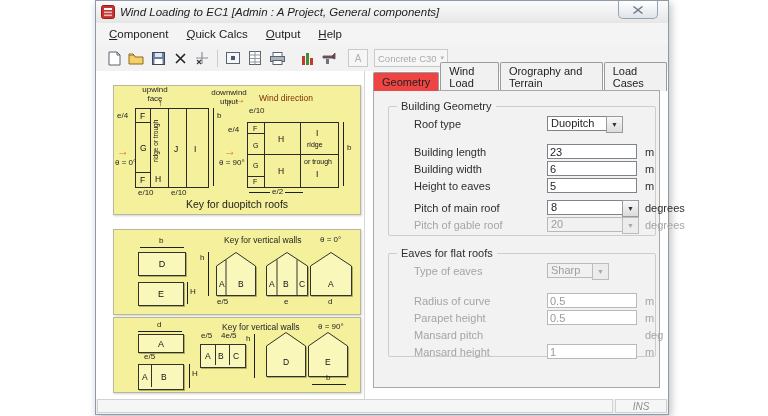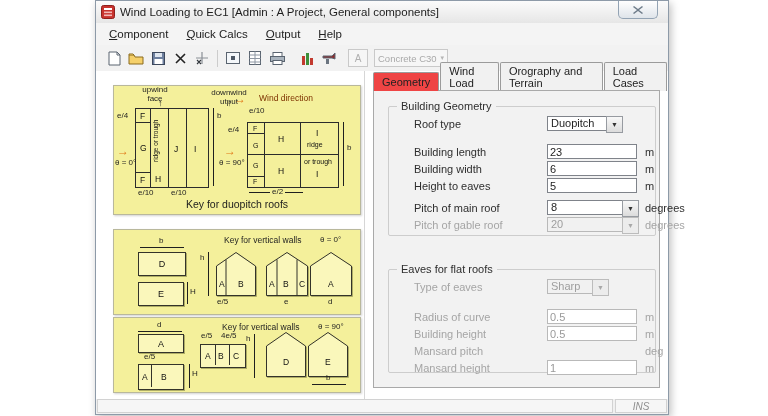--- a/index.html
+++ b/index.html
@@ -2,21 +2,21 @@
 <html><head>
 <meta charset="utf-8">
 <style>
   html,body{margin:0;padding:0;background:#ffffff;font-family:"Liberation Sans",sans-serif;}
   .stage{position:relative;width:768px;height:416px;background:#ffffff;overflow:hidden;}
   .window{position:absolute;left:95px;top:0;width:572px;height:413px;background:#f0f0f0;
           border:1px solid #8d9aa8;box-shadow:2px 3px 8px rgba(0,0,0,.25);}
   
   .titlebar{position:absolute;left:0;top:0;right:0;height:22px;
             background:linear-gradient(#fbfbfb,#e6e6e6);display:flex;align-items:center;
-            padding-left:5px;font-size:11.5px;color:#1d1d1d;border-bottom:1px solid #dcdcdc;}
+            padding-left:5px;font-size:11.5px;color:#1d1d1d;border-bottom:1px solid #dcdcdc;font-style:italic;}
   .appicon{width:14px;height:14px;margin-right:5px;flex:0 0 auto;}
   .close-btn{position:absolute;right:10px;top:0;width:38px;height:17px;
              background:linear-gradient(#ffffff,#dfe4ea);border:1px solid #93a3b4;border-top:none;
              border-radius:0 0 5px 5px;display:flex;align-items:center;justify-content:center;}
   
   .menubar{position:absolute;left:0;top:22px;right:0;height:22px;background:#f4f4f4;
            display:flex;align-items:center;padding-left:4px;font-size:11.5px;color:#222;
            border-bottom:1px solid #e2e2e2;}
   .menu-item{padding:3px 9px;cursor:default;}
   
@@ -396,38 +396,38 @@
         <div class="frow dis" style="top:111px;">
           <span class="flabel">Pitch of gable roof</span>
           <span class="combo" style="width:92px;">
             <span class="combo-text">20</span>
             <span class="combo-arrow">▼</span>
           </span>
           <span class="funit">degrees</span>
         </div>
       </div>
 
-      <div class="group" style="top:162px;height:102px;margin-top:16px;">
+      <div class="group" style="top:162px;height:102px;">
         <span class="group-title">Eaves for flat roofs</span>
 
         <div class="frow dis" style="top:10px;">
           <span class="flabel">Type of eaves</span>
           <span class="combo" style="width:62px;">
             <span class="combo-text">Sharp</span>
             <span class="combo-arrow">▼</span>
           </span>
         </div>
 
         <div class="frow dis" style="top:40px;">
           <span class="flabel">Radius of curve</span>
           <input class="field" value="0.5" style="">
           <span class="funit">m</span>
         </div>
         <div class="frow dis" style="top:57px;">
-          <span class="flabel">Building height</span>
+          <span class="flabel">Parapet height</span>
           <input class="field" value="0.5" style="">
           <span class="funit">m</span>
         </div>
         <div class="frow dis" style="top:74px;">
           <span class="flabel">Mansard pitch</span>
           <span class="funit">deg</span>
         </div>
         <div class="frow dis" style="top:91px;">
           <span class="flabel">Mansard height</span>
           <input class="field" value="1" style="">

